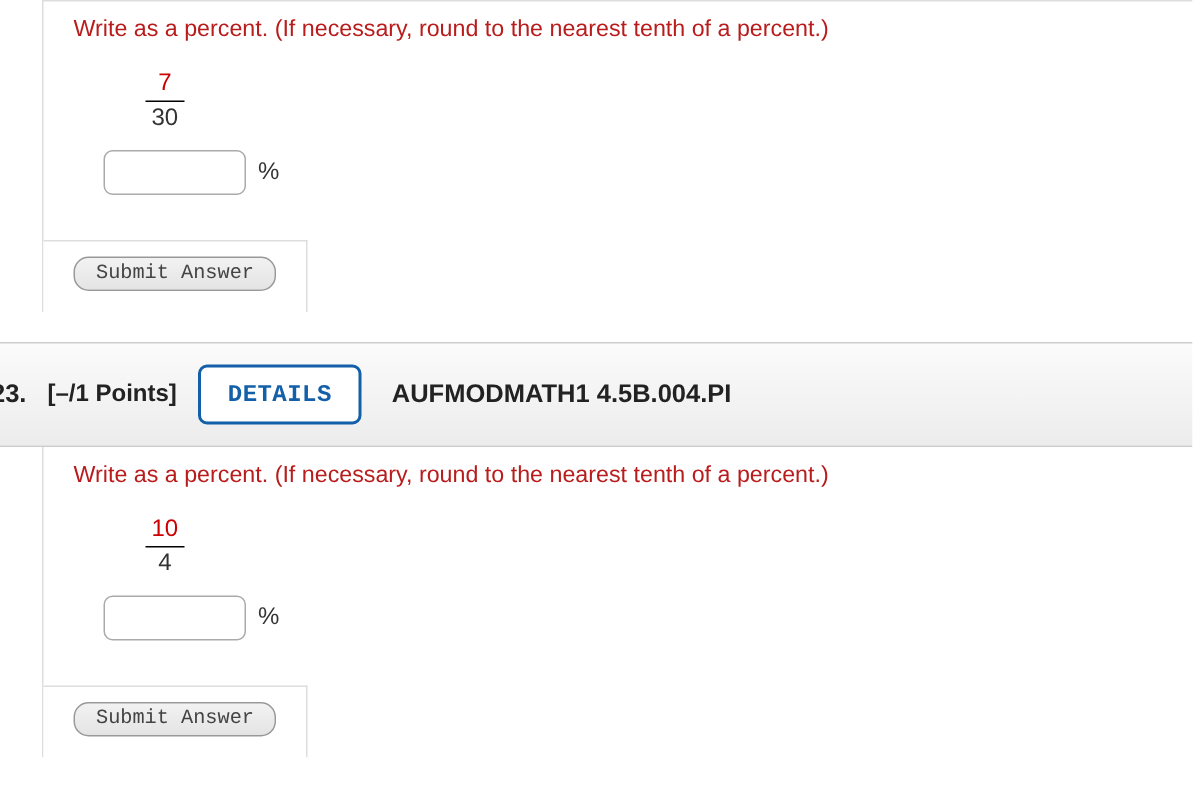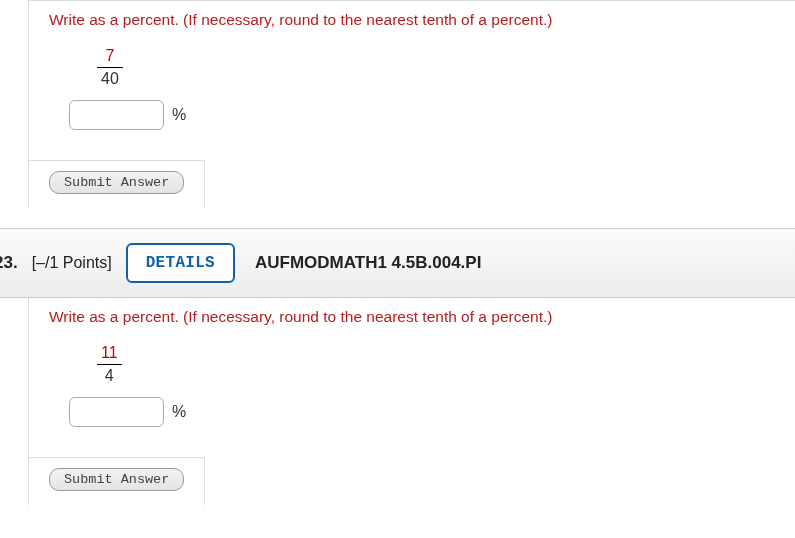--- a/index.html
+++ b/index.html
@@ -89,21 +89,21 @@
   gap: 14px;
   margin-top: 20px;
 }
 .qnum {
   font-weight: bold;
   font-size: 17px;
   color: #222;
   margin-left: -6px;
 }
 .points {
-  font-weight: normal;
+  font-weight: bold;
   font-size: 16px;
   color: #222;
 }
 .pill-btn {
   border: 2px solid #1360a8;
   color: #1360a8;
   background: #fff;
   border-radius: 6px;
   padding: 9px 18px;
   font-weight: bold;
@@ -122,21 +122,21 @@
 .first-block { border-top: 1px solid #ddd; }
 </style>
 </head>
 <body>
 
 <div class="question-block first-block">
   <div class="question-content">
     <div class="prompt">Write as a percent. (If necessary, round to the nearest tenth of a percent.)</div>
     <div class="fraction">
       <span class="numer">7</span>
-      <span class="denom">40</span>
+      <span class="denom">30</span>
     </div>
     <div class="answer-row">
       <input type="text" class="answer-input" style="">
       <span class="unit">%</span>
     </div>
   </div>
   <div class="submit-wrap">
     <button class="submit-btn">Submit Answer</button>
   </div>
 </div>
@@ -145,21 +145,21 @@
   <span class="qnum">23.</span>
   <span class="points">[–/1 Points]</span>
   <button class="pill-btn">DETAILS</button>
   <span class="qref">AUFMODMATH1 4.5B.004.PI</span>
 </div>
 
 <div class="question-block">
   <div class="question-content">
     <div class="prompt">Write as a percent. (If necessary, round to the nearest tenth of a percent.)</div>
     <div class="fraction">
-      <span class="numer">11</span>
+      <span class="numer">10</span>
       <span class="denom">4</span>
     </div>
     <div class="answer-row">
       <input type="text" class="answer-input" style="">
       <span class="unit">%</span>
     </div>
   </div>
   <div class="submit-wrap">
     <button class="submit-btn">Submit Answer</button>
   </div>

